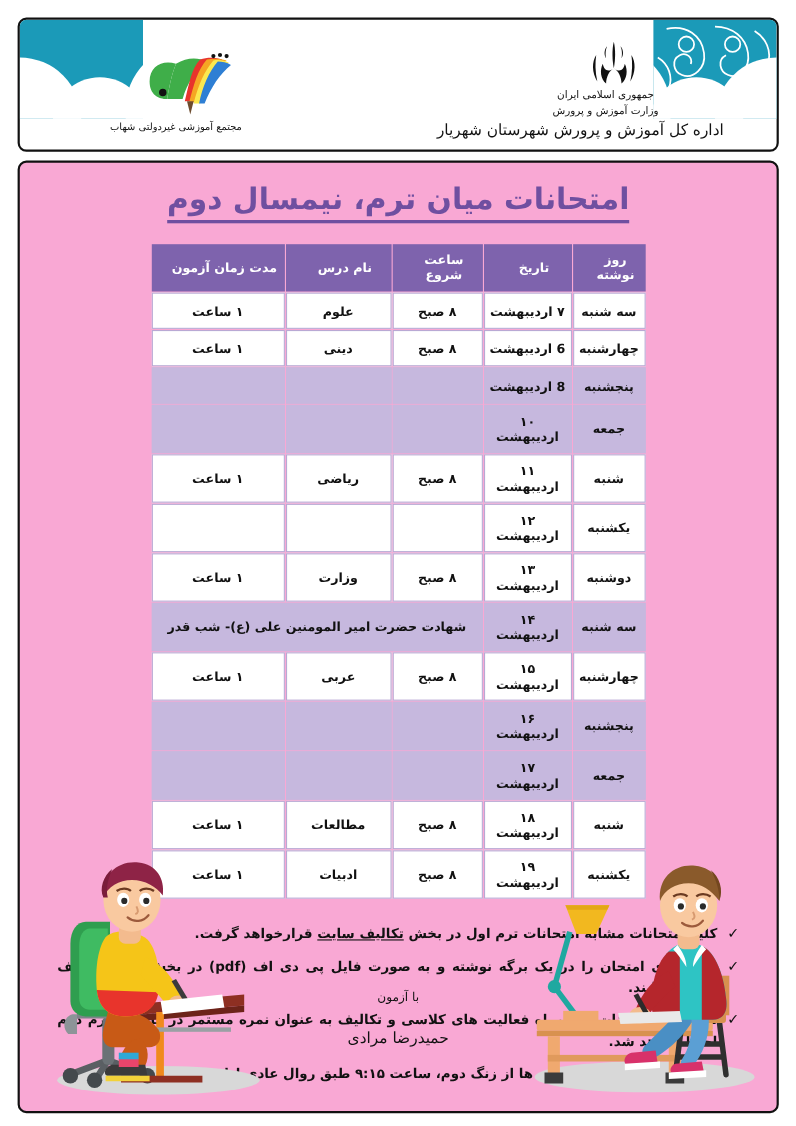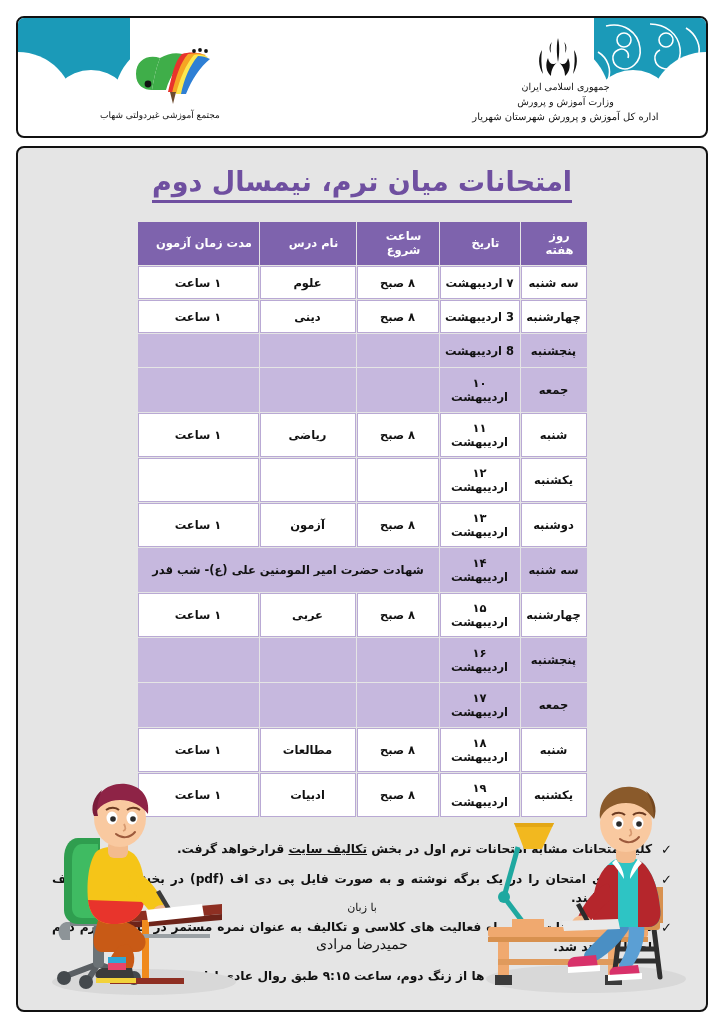--- a/index.html
+++ b/index.html
@@ -57,30 +57,30 @@
   .emblem {
     position: absolute;
     top: 16px;
     right: 122px;
     width: 52px;
     height: 48px;
   }
   .ministry-lines {
     position: absolute;
     top: 62px;
-    right: 33px;
+    right: 48px;
     width: 215px;
     text-align: center;
     line-height: 1.55;
     font-size: 9.5px;
     font-family: "DejaVu Serif", "Liberation Serif", serif;
     color: #111;
     white-space: nowrap;
   }
-  .ministry-lines div:nth-child(3) { font-size: 10px; }
+  .ministry-lines div:nth-child(3) { font-size: 14px; }
 
   .center-lines {
     position: absolute;
     top: 26px;
     right: 0; left: 0;
     margin: 0 auto;
     width: 240px;
     text-align: center;
     font-family: "DejaVu Serif", "Liberation Serif", serif;
     font-size: 11px;
@@ -109,21 +109,21 @@
 
   
   .main-box {
     position: absolute;
     top: 146px;
     right: 16px;
     left: 16px;
     bottom: 12px;
     border: 2.5px solid #111111;
     border-radius: 8px;
-    background: #e5e5e5;
+    background: #f9a8d4;
     overflow: hidden;
   }
 
   .title {
     margin: 18px 0 0 0;
     text-align: center;
     font-size: 27px;
     font-weight: bold;
     color: #6f4fa0;
     letter-spacing: -0.5px;
@@ -314,38 +314,38 @@
   <table class="sched">
     <colgroup>
       <col class="c-day">
         <col class="c-date">
         <col class="c-start">
         <col class="c-sub">
         <col class="c-dur">
     </colgroup>
     <thead>
       <tr>
-        <th>روز هفته</th>
+        <th>روز نوشته</th>
         <th>تاریخ</th>
         <th>ساعت شروع</th>
         <th>نام درس</th>
         <th>مدت زمان آزمون</th>
       </tr>
     </thead>
     <tbody id="sched-body">
         <tr>
           <td class="daycell">سه شنبه</td>
           <td class="datecell">۷ اردیبهشت</td>
           <td>۸ صبح</td>
           <td>علوم</td>
           <td>۱ ساعت</td>
         </tr>
         <tr>
           <td class="daycell">چهارشنبه</td>
-          <td class="datecell">3 اردیبهشت</td>
+          <td class="datecell">6 اردیبهشت</td>
           <td>۸ صبح</td>
           <td>دینی</td>
           <td>۱ ساعت</td>
         </tr>
         <tr class="holiday">
           <td class="daycell">پنجشنبه</td>
           <td class="datecell">8 اردیبهشت</td>
           <td></td>
           <td></td>
           <td></td>
@@ -368,21 +368,21 @@
           <td class="daycell">یکشنبه</td>
           <td class="datecell">۱۲ اردیبهشت</td>
           <td></td>
           <td></td>
           <td></td>
         </tr>
         <tr>
           <td class="daycell">دوشنبه</td>
           <td class="datecell">۱۳ اردیبهشت</td>
           <td>۸ صبح</td>
-          <td>آزمون</td>
+          <td>وزارت</td>
           <td>۱ ساعت</td>
         </tr>
         <tr class="holiday">
           <td class="daycell">سه شنبه</td>
           <td class="datecell">۱۴ اردیبهشت</td>
           <td class="merged" colspan="3">شهادت حضرت امیر المومنین علی (ع)- شب قدر</td>
         </tr>
         <tr>
           <td class="daycell">چهارشنبه</td>
           <td class="datecell">۱۵ اردیبهشت</td>
@@ -434,21 +434,21 @@
         <span class="check">✓</span>
         <span class="txt">نمره این امتحانات به همراه فعالیت های کلاسی و تکالیف به عنوان نمره مستمر در کارنامه ترم دوم لحاظ خواهد شد.</span>
       </div>
       <div class="note">
         <span class="check">✓</span>
         <span class="txt">پس از پایان امتحانات کلاس ها از زنگ دوم، ساعت ۹:۱۵ طبق روال عادی ادامه خواهد داشت.</span>
       </div>
     </div>
 
   <div class="signature">
-    <div class="s-thanks">با زبان</div>
+    <div class="s-thanks">با آزمون</div>
     <div class="s-name">حمیدرضا مرادی</div>
   </div>
 
   <svg class="illus left" viewBox="0 0 210 230">
     <ellipse cx="108" cy="208" rx="92" ry="13" fill="#d8d8d8"></ellipse>
 
     <g stroke="#5a5f63" stroke-width="6" stroke-linecap="round" fill="none">
       <path d="M62,190 L30,202"></path>
         <path d="M62,190 L96,202"></path>
         <path d="M62,190 L52,206"></path>

